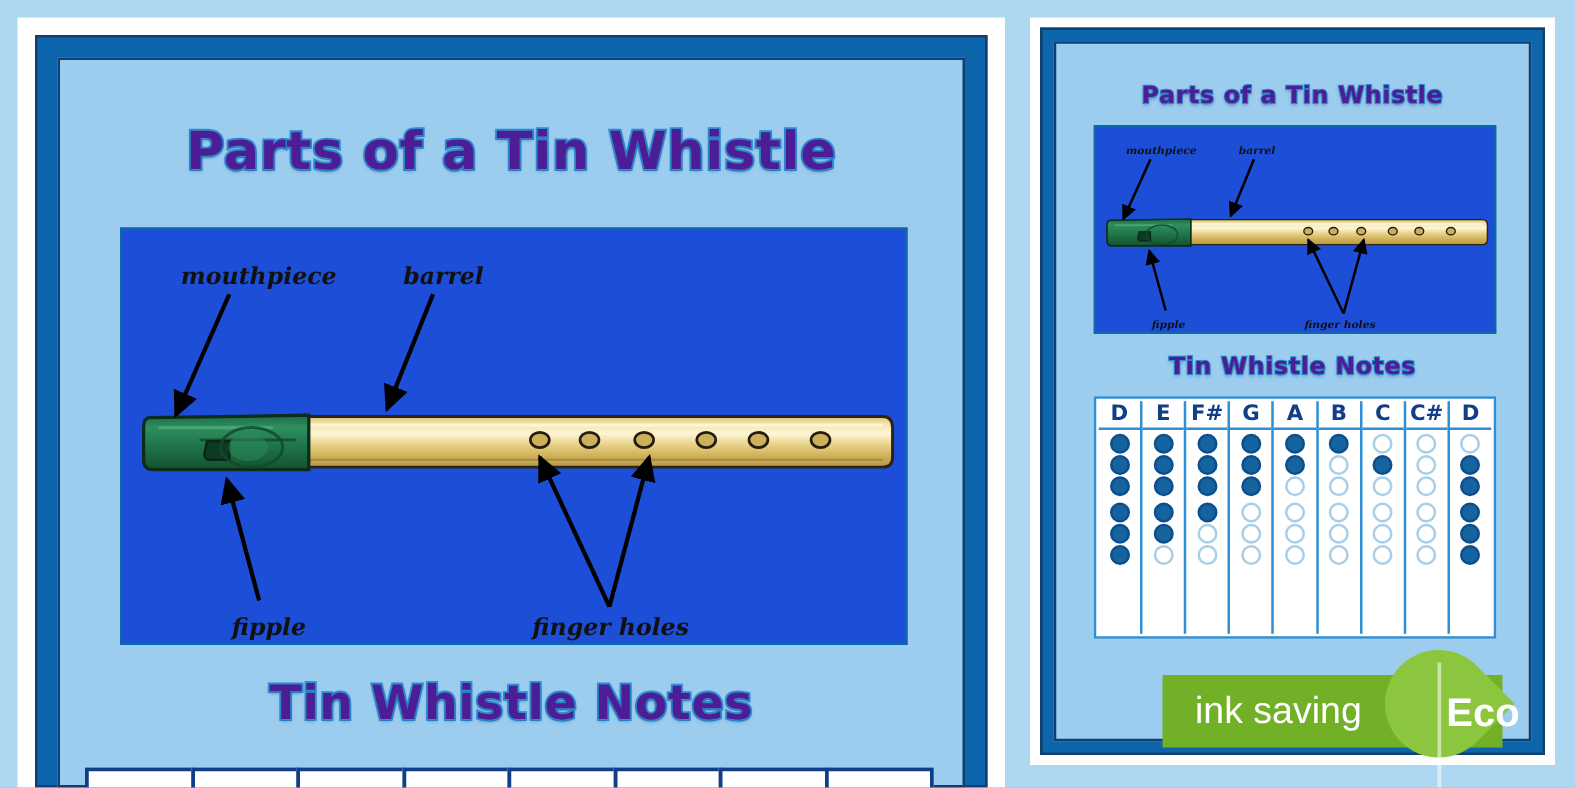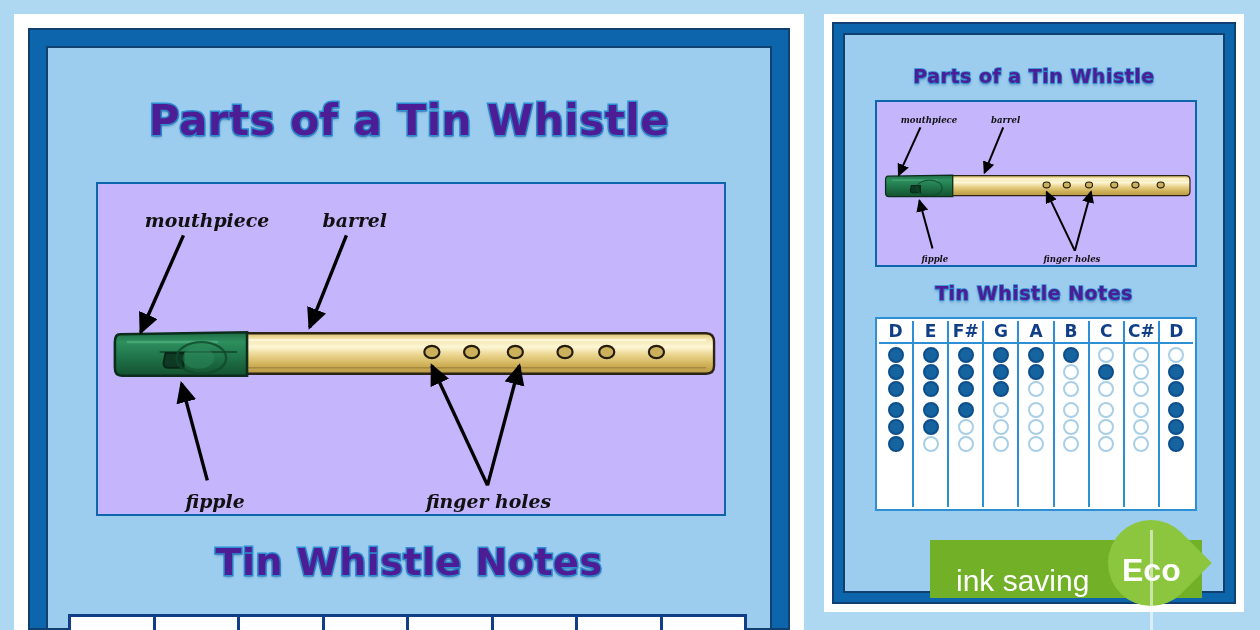--- a/index.html
+++ b/index.html
@@ -41,21 +41,21 @@
     -webkit-text-stroke:3px #2f8fd4;
     paint-order:stroke fill;
     text-shadow:
       0 1px 0 #2f8fd4,
       0 2px 3px rgba(23,86,140,.55);
   }
 
   
   .diagram-card{
     position:absolute;
-    background:#c4b5fd;
+    background:#1d4ed8;
     border:2px solid #0d66ab;
     box-sizing:border-box;
     overflow:hidden;
   }
   .diagram-card svg{display:block;width:100%;height:100%;}
 
   .hand-label{
     font-family:"DejaVu Serif",serif;
     font-style:italic;
     font-weight:bold;
@@ -119,21 +119,21 @@
   }
   .hole.open{border:2px solid #a9cfe8;background:#ffffff;}
   .hole.closed{border:2px solid #0d4f8c;background:#15639f;}
   .hole.gap{margin-top:4px;}
 
   
   .eco{position:absolute;}
   .eco-bar{
     position:absolute;
     background:#72b028;
-    display:flex;align-items:flex-end;
+    display:flex;align-items:center;
   }
   .eco-text{
     font-family:"Liberation Sans",sans-serif;
     color:#ffffff;font-size:30px;
     padding-left:26px;white-space:nowrap;
   }
   .eco-leaf{
     position:absolute;
     background:#8cc63f;
     border-radius:50% 0 50% 50%;
@@ -141,20 +141,21 @@
   }
   .eco-leaf-vein{
     position:absolute;
     background:rgba(255,255,255,.55);
   }
   .eco-word{
     position:absolute;
     font-family:"Liberation Sans",sans-serif;
     font-weight:bold;color:#ffffff;font-size:32px;
     white-space:nowrap;
+    margin-left:35px;
   }
 </style>
 </head>
 <body>
 
 <div class="stage">
 
   <div class="poster" style="left:14px;top:14px;width:790px;height:616px;">
     <div class="poster-band" style="left:14px;top:14px;right:14px;bottom:0;"></div>
     <div class="poster-inner" style="left:32px;top:32px;right:32px;bottom:0;">

